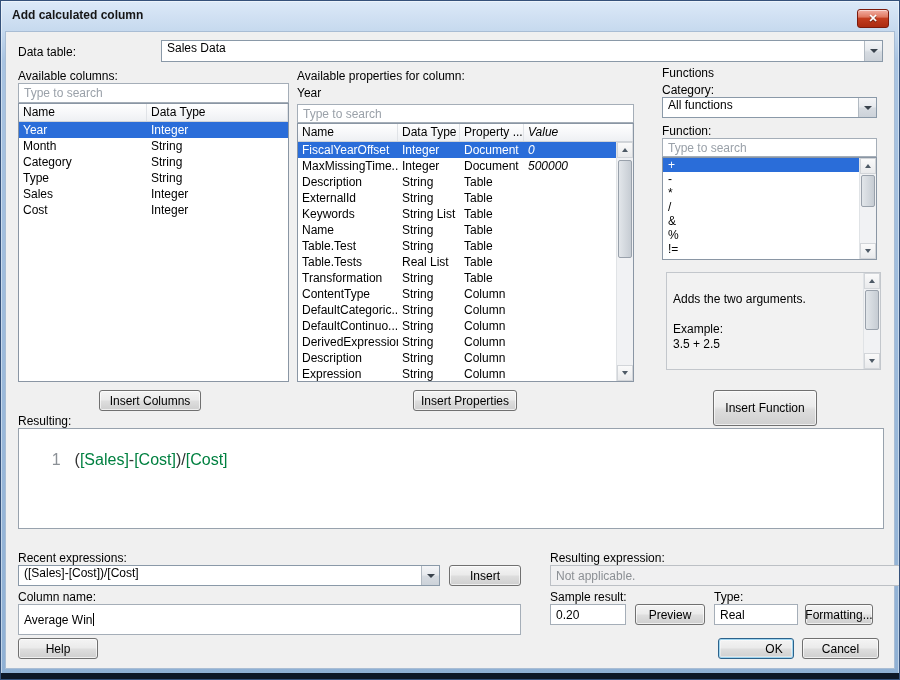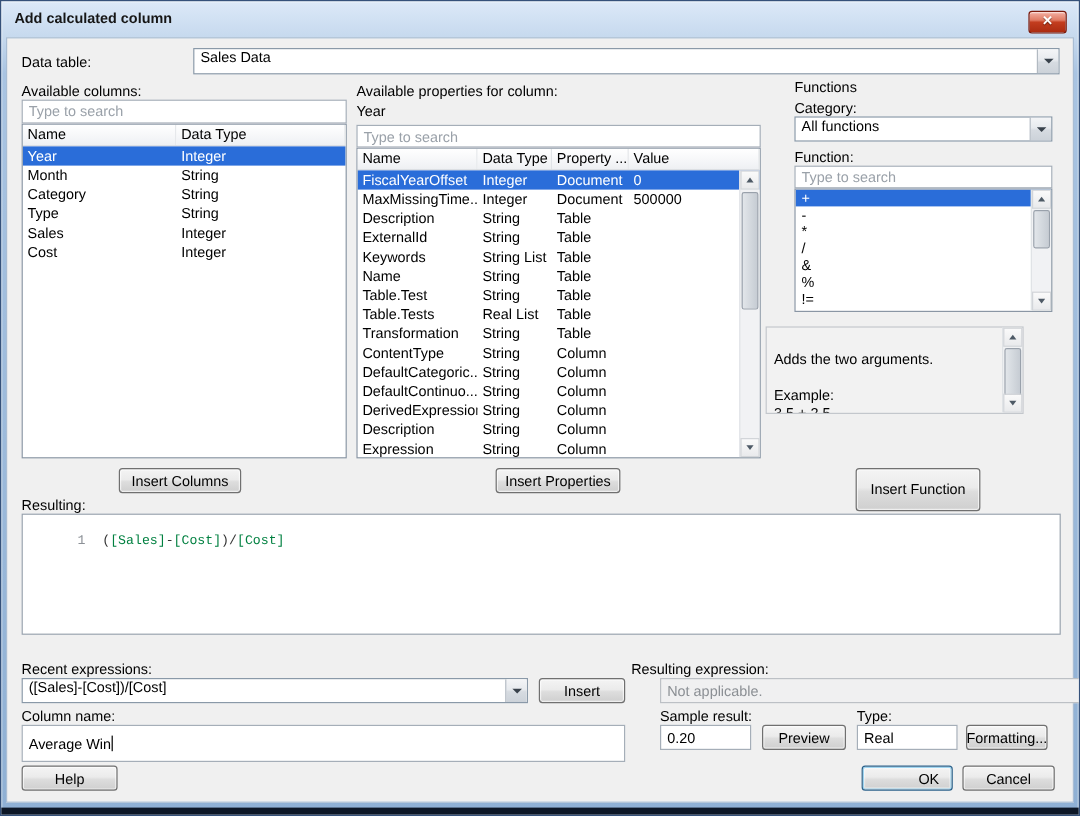--- a/index.html
+++ b/index.html
@@ -75,33 +75,33 @@
   .hcell{
     background:linear-gradient(#ffffff,#f6f7f9 55%,#eef0f3);
     border-right:1px solid #e0e3e7; padding:1px 4px; height:100%;
     overflow:hidden; white-space:nowrap;
   }
   .lv-row{ display:flex; }
   .lv-row.sel{ background:var(--sel,#2a6dd9); color:#fff; }
   .lv-cell{ padding:0 4px; height:16px; line-height:16px; overflow:hidden; white-space:nowrap; }
 
   .cc0{ width:128px; } .cc1{ flex:1; }
-  .pc0{ width:100px; } .pc1{ width:62px; } .pc2{ width:64px; } .pc3{ flex:1; }
+  .pc0{ width:100px; } .pc1{ width:62px; } .pc2{ width:64px; } .pc3{ flex:1;font-style:italic; }
 
   .fn-item{ height:14px; line-height:14px; padding:0 5px; white-space:nowrap; overflow:hidden; }
   .fn-item.sel{ background:var(--sel,#2a6dd9); color:#fff; }
 
   .descbox{
     position:absolute; background:#f2f2f2; border:1px solid #c3c7cc;
     padding:4px 6px; white-space:pre-line; line-height:15px; overflow:hidden;
   }
 
   .expr{
     position:absolute; background:#fff; border:1px solid #98a2ad;
-    font-family:Liberation Mono, monospace; font-size:11px; color:#333;
+    font-family:Liberation Sans, sans-serif; font-size:16px; color:#333;
     padding:4px 6px; white-space:pre; overflow:hidden;
   }
   .expr .ln{ color:#8b9096; margin-right:14px; }
   .tok-col{ color:var(--colref,#008040); }
 
   .sb{ position:absolute; right:0; width:17px; background:#f1f2f4; border-left:1px solid #e0e3e6; }
   .sb-btn{
     position:absolute; left:0; right:0; height:16px;
     background:linear-gradient(#fafafa,#e9eaec); border:1px solid #d2d5d9;
     display:flex; align-items:center; justify-content:center;
@@ -314,21 +314,21 @@
       <div class="sb" style="top:0;bottom:0">
         <div class="sb-btn up">
             <i class="tri-up"></i>
           </div>
         <div class="thumb" style="top:17px;height:32px"></div>
         <div class="sb-btn down">
             <i class="tri-down"></i>
           </div>
       </div>
     </div>
-    <div class="descbox" style="left:632px;top:240px;width:215px;height:73px">
+    <div class="descbox" style="left:660px;top:240px;width:215px;height:98px">
       <div style="margin-right:14px;">Adds the two arguments.
 
 Example:
 3.5 + 2.5</div>
       <div class="sb" style="top:0;bottom:0">
         <div class="sb-btn up"><i class="tri-up"></i></div>
         <div class="thumb" style="top:17px;height:40px"></div>
         <div class="sb-btn down"><i class="tri-down"></i></div>
       </div>
     </div>
@@ -344,21 +344,21 @@
     <div class="lbl" style="left:12px;top:519px">Recent expressions:</div>
     <div class="combo" style="left:12px;top:533px;width:422px;height:21px">
       <span>([Sales]-[Cost])/[Cost]</span>
       <span class="combo-arrow">
           <i class="tri"></i>
         </span>
     </div>
     <div class="btn" style="left:443px;top:533px;width:72px;height:21px">
       <span>Insert</span>
     </div>
-    <div class="lbl" style="left:520px;top:519px">Resulting expression:</div>
+    <div class="lbl" style="left:544px;top:519px">Resulting expression:</div>
     <div class="tbox field-disabled" style="left:544px;top:533px;width:360px;height:21px">
       <span>Not applicable.</span>
     </div>
 
     <div class="lbl" style="left:12px;top:558px">Column name:</div>
     <div class="tbox" style="left:12px;top:572px;width:503px;height:31px">
       <span>Average Win</span>
         <span class="caret"></span>
     </div>
     <div class="lbl" style="left:544px;top:558px">Sample result:</div>

